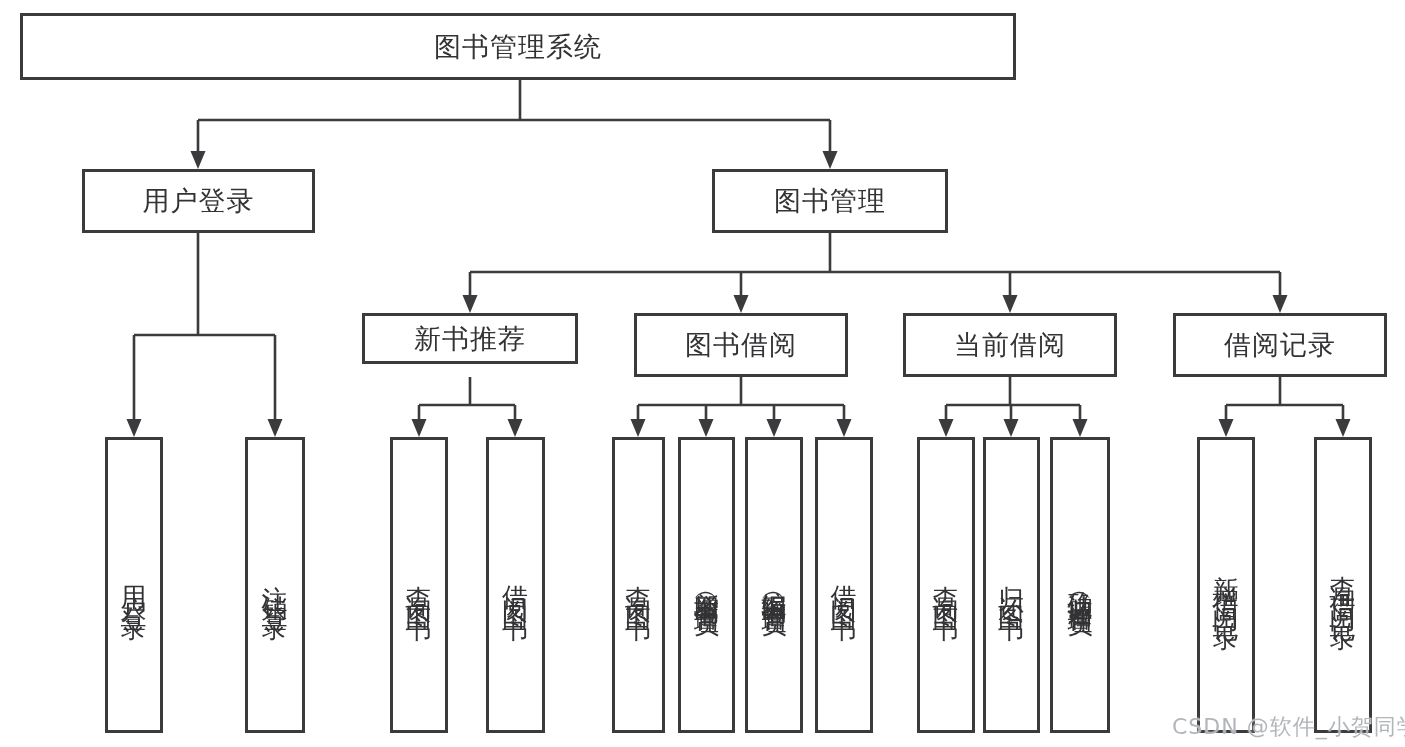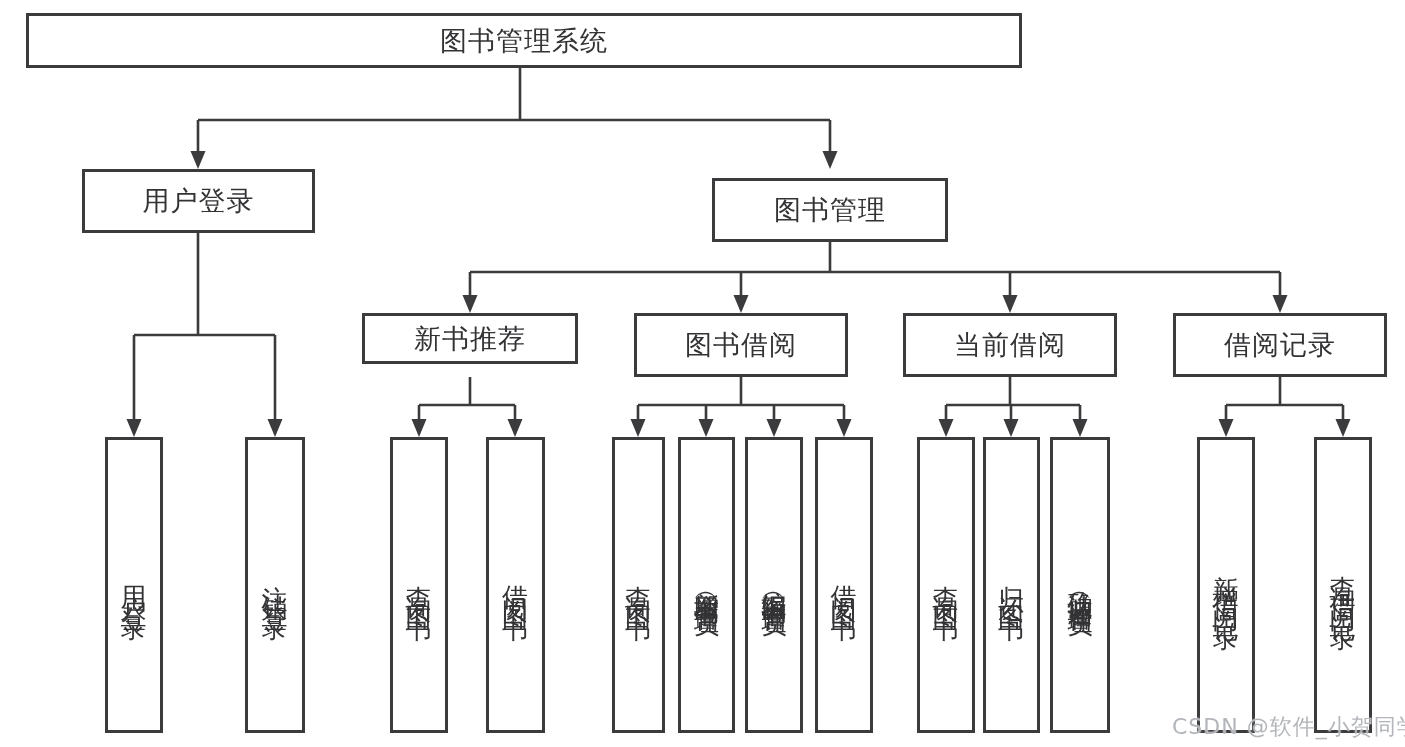--- a/index.html
+++ b/index.html
@@ -101,24 +101,24 @@
       <polygon points="1003.5,419 1018.5,419 1011,437"></polygon>
       <polygon points="1072.5,419 1087.5,419 1080,437"></polygon>
     </g>
     <g>
       <path d="M1280 377 V405 M1226 405 H1343 M1226 405 V420 M1343 405 V420"></path>
       <polygon points="1218.5,419 1233.5,419 1226,437"></polygon>
       <polygon points="1335.5,419 1350.5,419 1343,437"></polygon>
     </g>
   </svg>
 
-  <div class="node h" style="left:26px;top:13px;width:996px;height:55px">图书管理系统</div>
+  <div class="node h" style="left:20px;top:13px;width:996px;height:67px">图书管理系统</div>
 
   <div class="node h" style="left:82px;top:169px;width:233px;height:64px">用户登录</div>
-  <div class="node h" style="left:712px;top:178px;width:236px;height:64px">图书管理</div>
+  <div class="node h" style="left:712px;top:169px;width:236px;height:64px">图书管理</div>
 
   <div class="node h" style="left:362px;top:313px;width:216px;height:51px">新书推荐</div>
   <div class="node h" style="left:903px;top:313px;width:214px;height:64px">当前借阅</div>
   <div class="node h" style="left:634px;top:313px;width:214px;height:64px">图书借阅</div>
   <div class="node h" style="left:1173px;top:313px;width:214px;height:64px">借阅记录</div>
 
   <div class="node leaf" style="left:105px;top:437px;width:58px;height:296px">用户登录</div>
   <div class="node leaf" style="left:245px;top:437px;width:60px;height:296px">注销登录</div>
 
   <div class="node leaf" style="left:390px;top:437px;width:58px;height:296px">查询图书</div>

